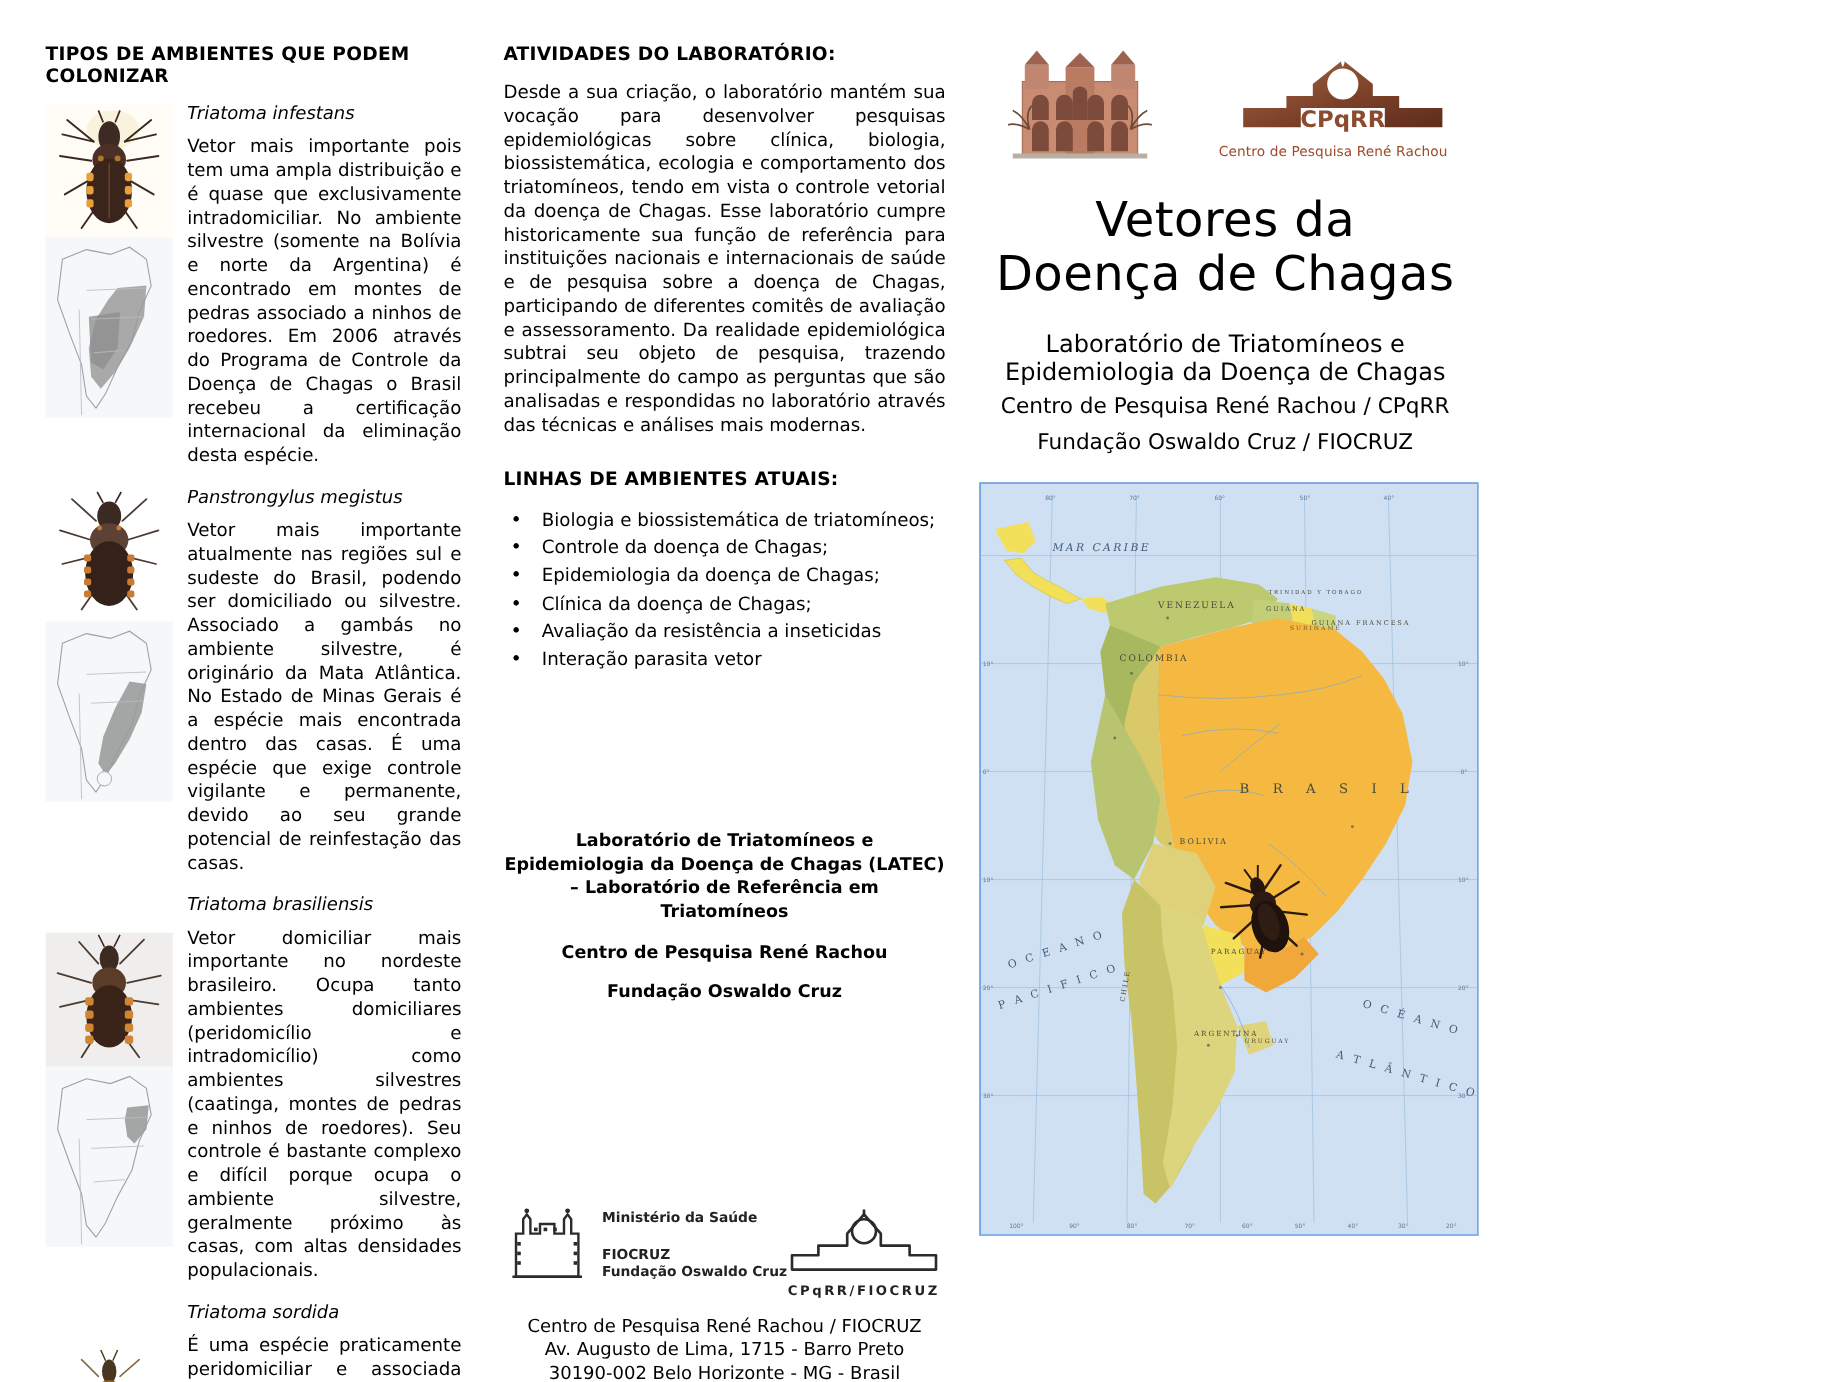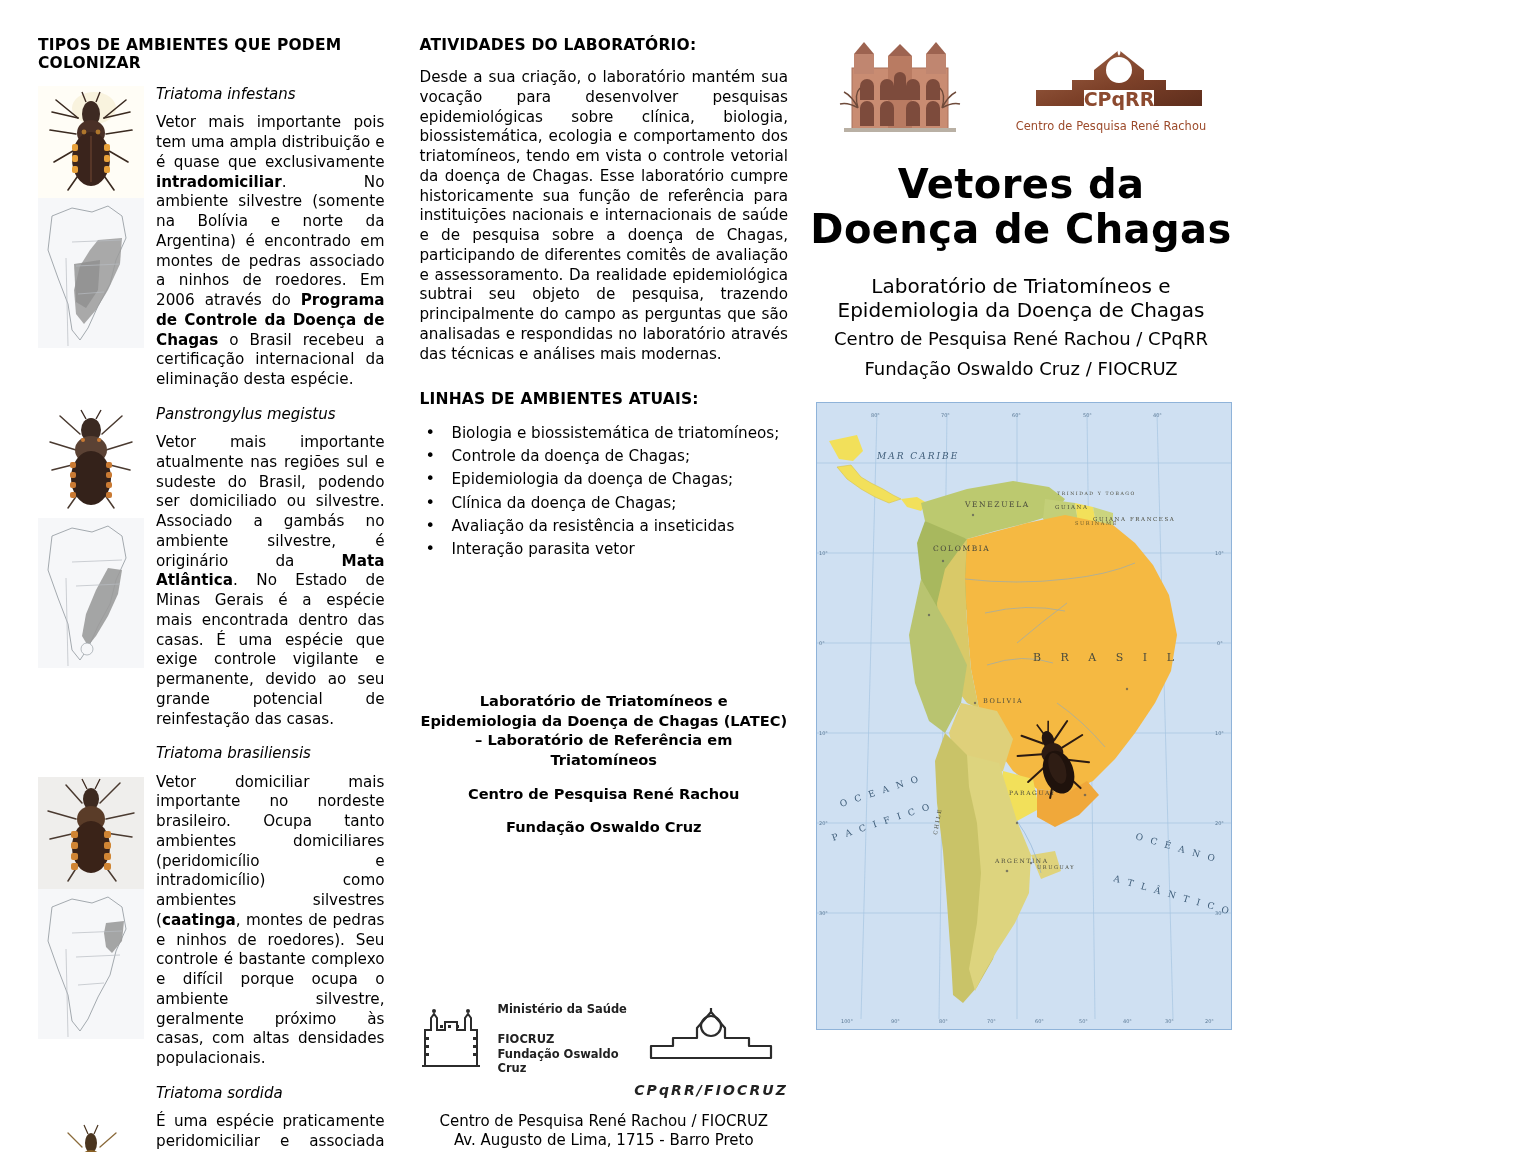--- a/index.html
+++ b/index.html
@@ -42,21 +42,21 @@
     line-height: 1.15;
   }
   .body-text {
     font-size: 15.2px;
     line-height: 1.30;
     text-align: justify;
     text-justify: inter-word;
     margin: 0;
     hyphens: none;
   }
-  .body-text b { font-weight: bold; }
+  .body-text b { font-weight: normal; }
 
   
   .species-block {
     position: relative;
     margin-bottom: 16px;
   }
   .species-block .figs {
     position: absolute;
     left: 0; top: 0;
     width: 106px;
@@ -112,26 +112,25 @@
   .ms-logo-text {
     font-family: "DejaVu Sans", sans-serif;
     font-size: 11.5px;
     font-weight: bold;
     line-height: 1.25;
     color: #222;
   }
   .ms-logo-text .l2 { margin-top: 16px; }
   .cpqrr-bw { text-align: center; }
   .cpqrr-bw .cap {
-    font-size: 14px;
+    font-size: 11px;
     font-weight: bold;
     letter-spacing: 2.1px;
     color: #222;
-    margin-top: 14px;
-    font-style: italic;
+    margin-top: 1px;
   }
 
   .contact {
     margin-top: 14px;
     text-align: center;
     font-size: 15px;
     line-height: 1.30;
   }
   .contact .url {
     color: #1a4fd0;
@@ -150,21 +149,21 @@
   .cpqrr-color .sub {
     color: #9c4a2a;
     font-size: 11.4px;
     margin-top: 1px;
     letter-spacing: .1px;
   }
 
   .brochure-title {
     text-align: center;
     font-family: "DejaVu Sans", sans-serif;
-    font-weight: bold;
+    font-weight: normal;
     font-size: 40px;
     line-height: 1.12;
     letter-spacing: .4px;
     margin-top: 18px;
   }
   .brochure-sub {
     text-align: center;
     margin-top: 22px;
     font-size: 20px;
     line-height: 1.22;

